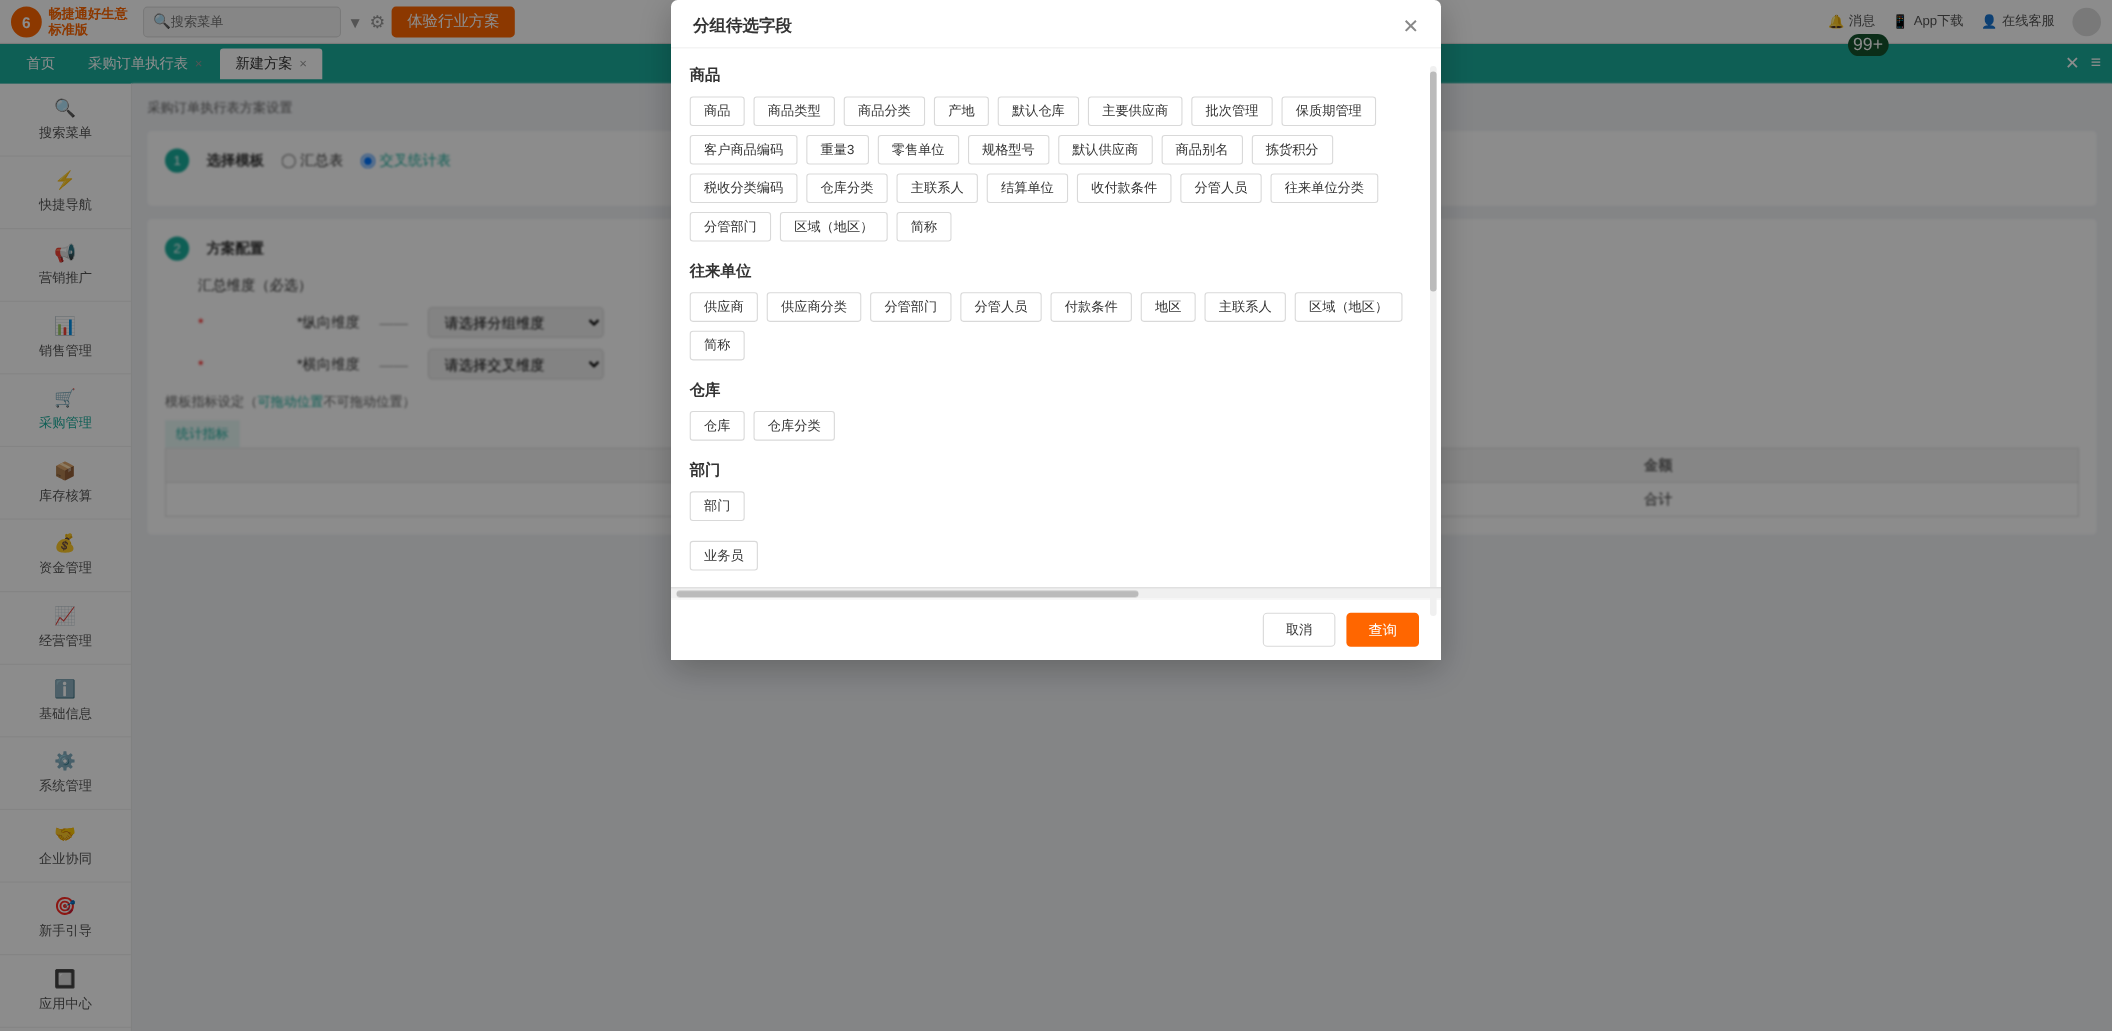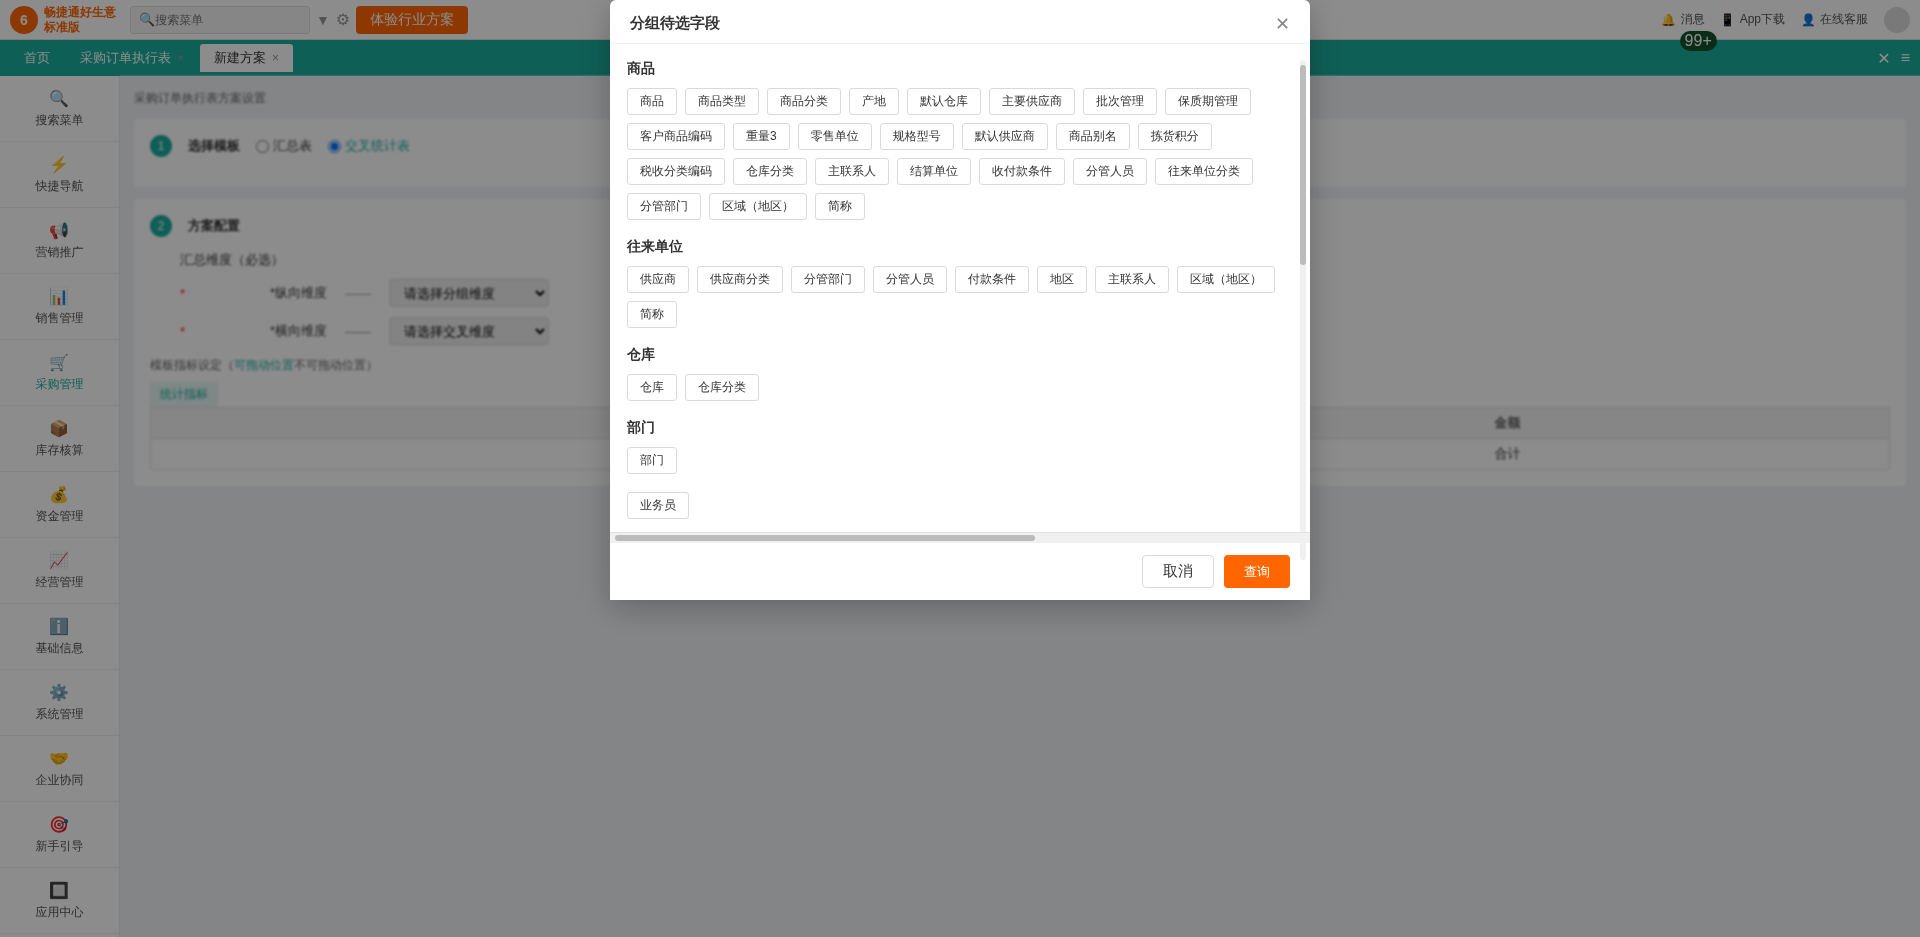--- a/index.html
+++ b/index.html
@@ -307,21 +307,21 @@
       background: #bbb;
       border-radius: 3px;
     }
 
     .btn-cancel {
       padding: 6px 20px;
       border: 1px solid #d9d9d9;
       border-radius: 4px;
       background: #fff;
       color: #333;
-      font-size: 15px;
+      font-size: 12px;
       cursor: pointer;
     }
     .btn-confirm {
       padding: 6px 20px;
       border: none;
       border-radius: 4px;
       background: #ff6600;
       color: #fff;
       font-size: 13px;
       cursor: pointer;

